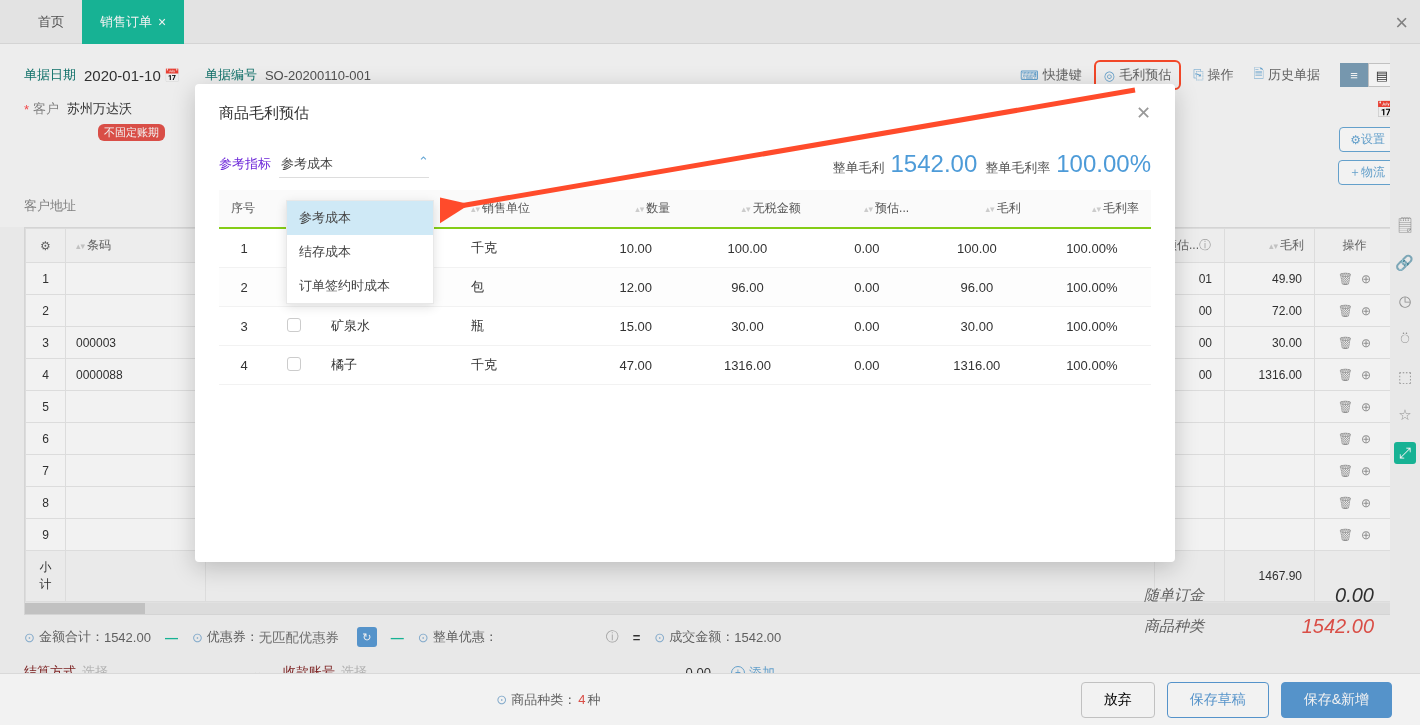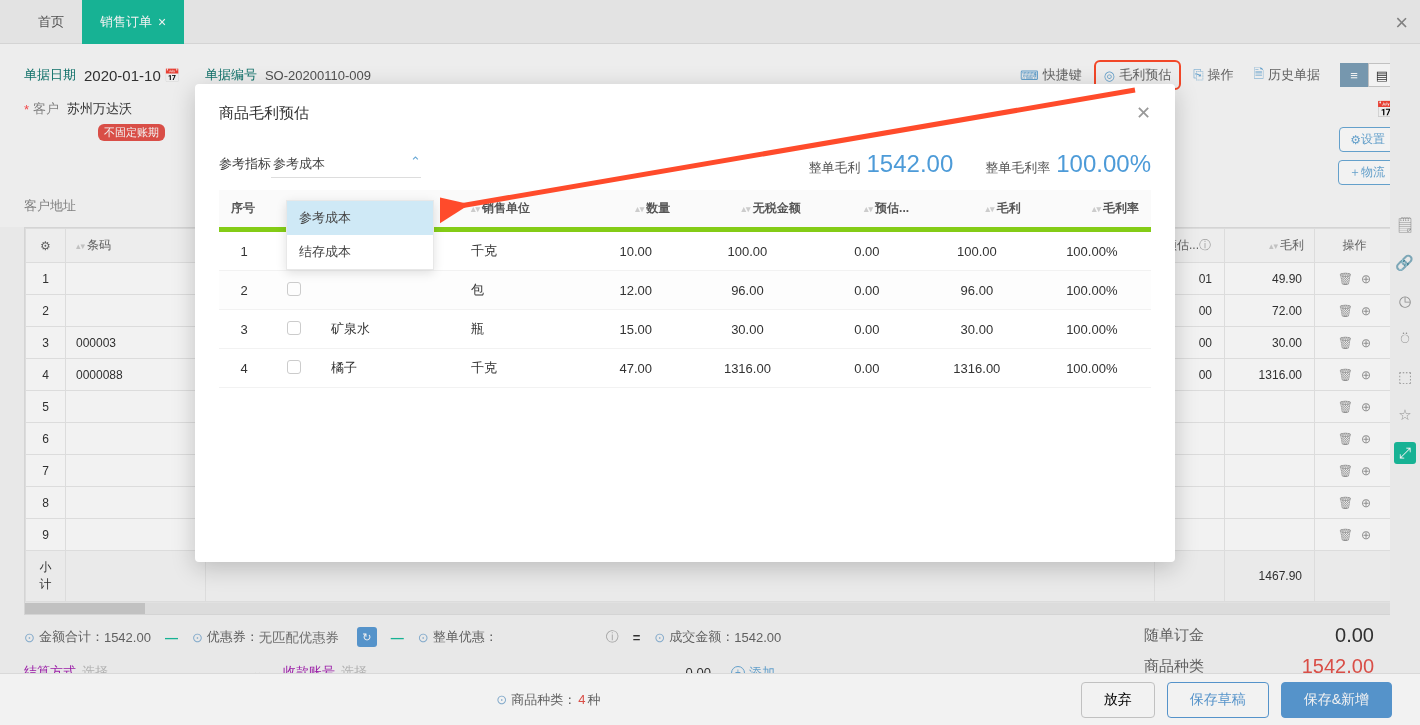--- a/index.html
+++ b/index.html
@@ -52,28 +52,28 @@
 
 .footer-sum { display: flex; align-items: center; padding: 12px 24px; gap: 8px; flex-wrap: wrap; }
 .footer-sum .grp { display: flex; align-items: center; color: #666; }
 .footer-sum .grp .ic { color: #8ab3d6; margin-right: 4px; }
 .footer-sum .dash { color: #19bc9c; margin: 0 6px; font-weight: bold; }
 .coupon-input { border: none; color: #bbb; background: transparent; width: 90px; }
 .refresh-sq { width: 20px; height: 20px; background: #5a9bd5; border-radius: 3px; display: inline-flex; align-items: center; justify-content: center; color: #fff; font-size: 11px; }
 .eq { font-weight: bold; margin: 0 6px; }
 
 .pay-row { display: flex; align-items: center; padding: 4px 24px 12px; gap: 20px; }
-.pay-row .label { color: #a21caf; margin-right: 6px; }
+.pay-row .label { color: #7f1d1d; margin-right: 6px; }
 .pay-row .select-ph { color: #bbb; width: 170px; display: inline-block; border-bottom: 1px solid transparent; }
 .pay-row .chev { color: #aaa; }
 .add-link { color: #6aa9d6; display: flex; align-items: center; }
 .add-link .plus { width: 14px; height: 14px; border: 1px solid #6aa9d6; border-radius: 50%; display: inline-flex; align-items: center; justify-content: center; font-size: 10px; margin-right: 4px; }
 
 
-.amount-panel { position: absolute; right: 46px; top: 620px; width: 230px; }
+.amount-panel { position: absolute; right: 46px; top: 580px; width: 230px; font-style: italic; }
 .amount-panel .line { display: flex; justify-content: space-between; align-items: center; padding: 4px 0; }
 .amount-panel .lbl { color: #666; font-size: 15px; }
 .amount-panel .val { font-size: 20px; }
 .amount-panel .val.red { color: #e5534b; }
 
 
 .bottom-bar { position: absolute; bottom: 0; left: 0; right: 0; height: 52px; background: #fff; border-top: 1px solid #e5e5e5; display: flex; align-items: center; justify-content: flex-end; padding: 0 28px; gap: 12px; }
 .bottom-bar .info { margin-right: auto; margin-left:  auto; color: #666; display: flex; align-items: center; }
 .bottom-bar .info .ic { color: #8ab3d6; margin-right: 4px; }
 .bottom-bar .info .num { color: #e5534b; margin: 0 2px; }
@@ -87,33 +87,33 @@
 .right-sidebar .sbi.fill { background: #19bc9c; color: #fff; border-radius: 3px; }
 
 
 .modal-backdrop { position: absolute; inset: 0; background: rgba(0,0,0,0.05); }
 .modal { position: absolute; left: 195px; top: 84px; width: 980px; height: 478px; background: #fff; border-radius: 4px; box-shadow: 0 6px 24px rgba(0,0,0,0.2); display: flex; flex-direction: column; }
 .modal-head { display: flex; align-items: center; padding: 18px 24px; }
 .modal-title { font-size: 15px; color: #333; font-weight: 500; }
 .modal-close { margin-left: auto; color: #999; font-size: 18px; cursor: pointer; }
 
 .filter-row { display: flex; align-items: center; padding: 8px 24px 12px; }
-.filter-label { color: #404040; }
+.filter-label { color: #6d28d9; margin-right: 8px; }
 .select-box { position: relative; width: 150px; border-bottom: 1px solid #ddd; padding: 4px 16px 4px 2px; color: #444; }
 .select-box .chev-up { position: absolute; right: 0; top: 3px; color: #6aa9d6; }
-.totals { margin-left: auto; display: flex; align-items: baseline; gap: 32px; }
+.totals { margin-left: auto; display: flex; align-items: baseline; gap: 8px; }
 .totals .tlbl { color: #555; font-size: 13px; }
 .totals .tval { color: #4d9bd8; font-size: 24px; font-weight: 400; margin-left: 6px; }
 
 .dropdown { position: absolute; left: 286px; top: 200px; width: 148px; background: #fff; border: 1px solid #e8e8e8; box-shadow: 0 3px 10px rgba(0,0,0,0.12); z-index: 10; }
 .dropdown .opt { padding: 8px 12px; cursor: pointer; color: #444; }
 .dropdown .opt.sel { background: #cfe9f6; }
 
 .modal-table { width: calc(100% - 48px); margin: 0 24px; border-collapse: collapse; }
-.modal-table th { background: #fafafa; border-bottom: 5px solid #84cc16; padding: 10px 12px; text-align: right; color: #555; font-weight: bold; font-size: 12px; }
+.modal-table th { background: #fafafa; border-bottom: 2px solid #84cc16; padding: 10px 12px; text-align: right; color: #555; font-weight: normal; font-size: 12px; }
 .modal-table th.left { text-align: left; }
 .modal-table td { padding: 10px 12px; text-align: center; border-bottom: 1px solid #f2f2f2; font-size: 13px; }
 .modal-table td.center { text-align: center; }
 .modal-table td.left { text-align: left; }
 .modal-table tbody tr:nth-child(2) { background: #fdfdfd; }
 .chk { width: 14px; height: 14px; border: 1px solid #ccc; border-radius: 3px; display: inline-block; }
 .sort-ic { color: #ccc; font-size: 9px; margin-right: 2px; display: inline-flex; flex-direction: column; line-height: 6px; }
 
 
 .arrow-svg { position: absolute; left: 440px; top: 78px; width: 740px; height: 150px; pointer-events: none; z-index: 20; }
@@ -131,21 +131,21 @@
 </div>
 
 <div class="doc-header">
   <div class="field">
     <span class="label">单据日期</span>
     <span class="date-val">2020-01-10</span>
     <span class="cal-icon">📅</span>
   </div>
   <div class="field">
     <span class="label">单据编号</span>
-    <span>SO-20200110-009</span>
+    <span>SO-20200110-001</span>
   </div>
   <div class="header-actions">
     <div class="act">
         <span class="ic">⌨</span>
         <span>快捷键</span>
       </div>
     <div class="act profit-highlight">
         <span class="ic">◎</span>
         <span>毛利预估</span>
       </div>
@@ -480,20 +480,21 @@
           <td>1316.00</td>
           <td>100.00%</td>
         </tr>
       </tbody>
   </table>
 </div>
 
 <div class="dropdown">
   <div class="opt sel">参考成本</div>
   <div class="opt">结存成本</div>
+  <div class="opt">订单签约时成本</div>
 </div>
 
 <svg class="arrow-svg">
   <defs>
       <marker id="ah" markerWidth="12" markerHeight="10" refX="2" refY="5" orient="auto">
         <polygon points="12,0 0,5 12,10" fill="#ff4b2b"></polygon>
       </marker>
     </defs>
   <line x1="695" y1="12" x2="20" y2="128" stroke="#ff4b2b" stroke-width="5" marker-end="url(#ah)"></line>
 </svg>

